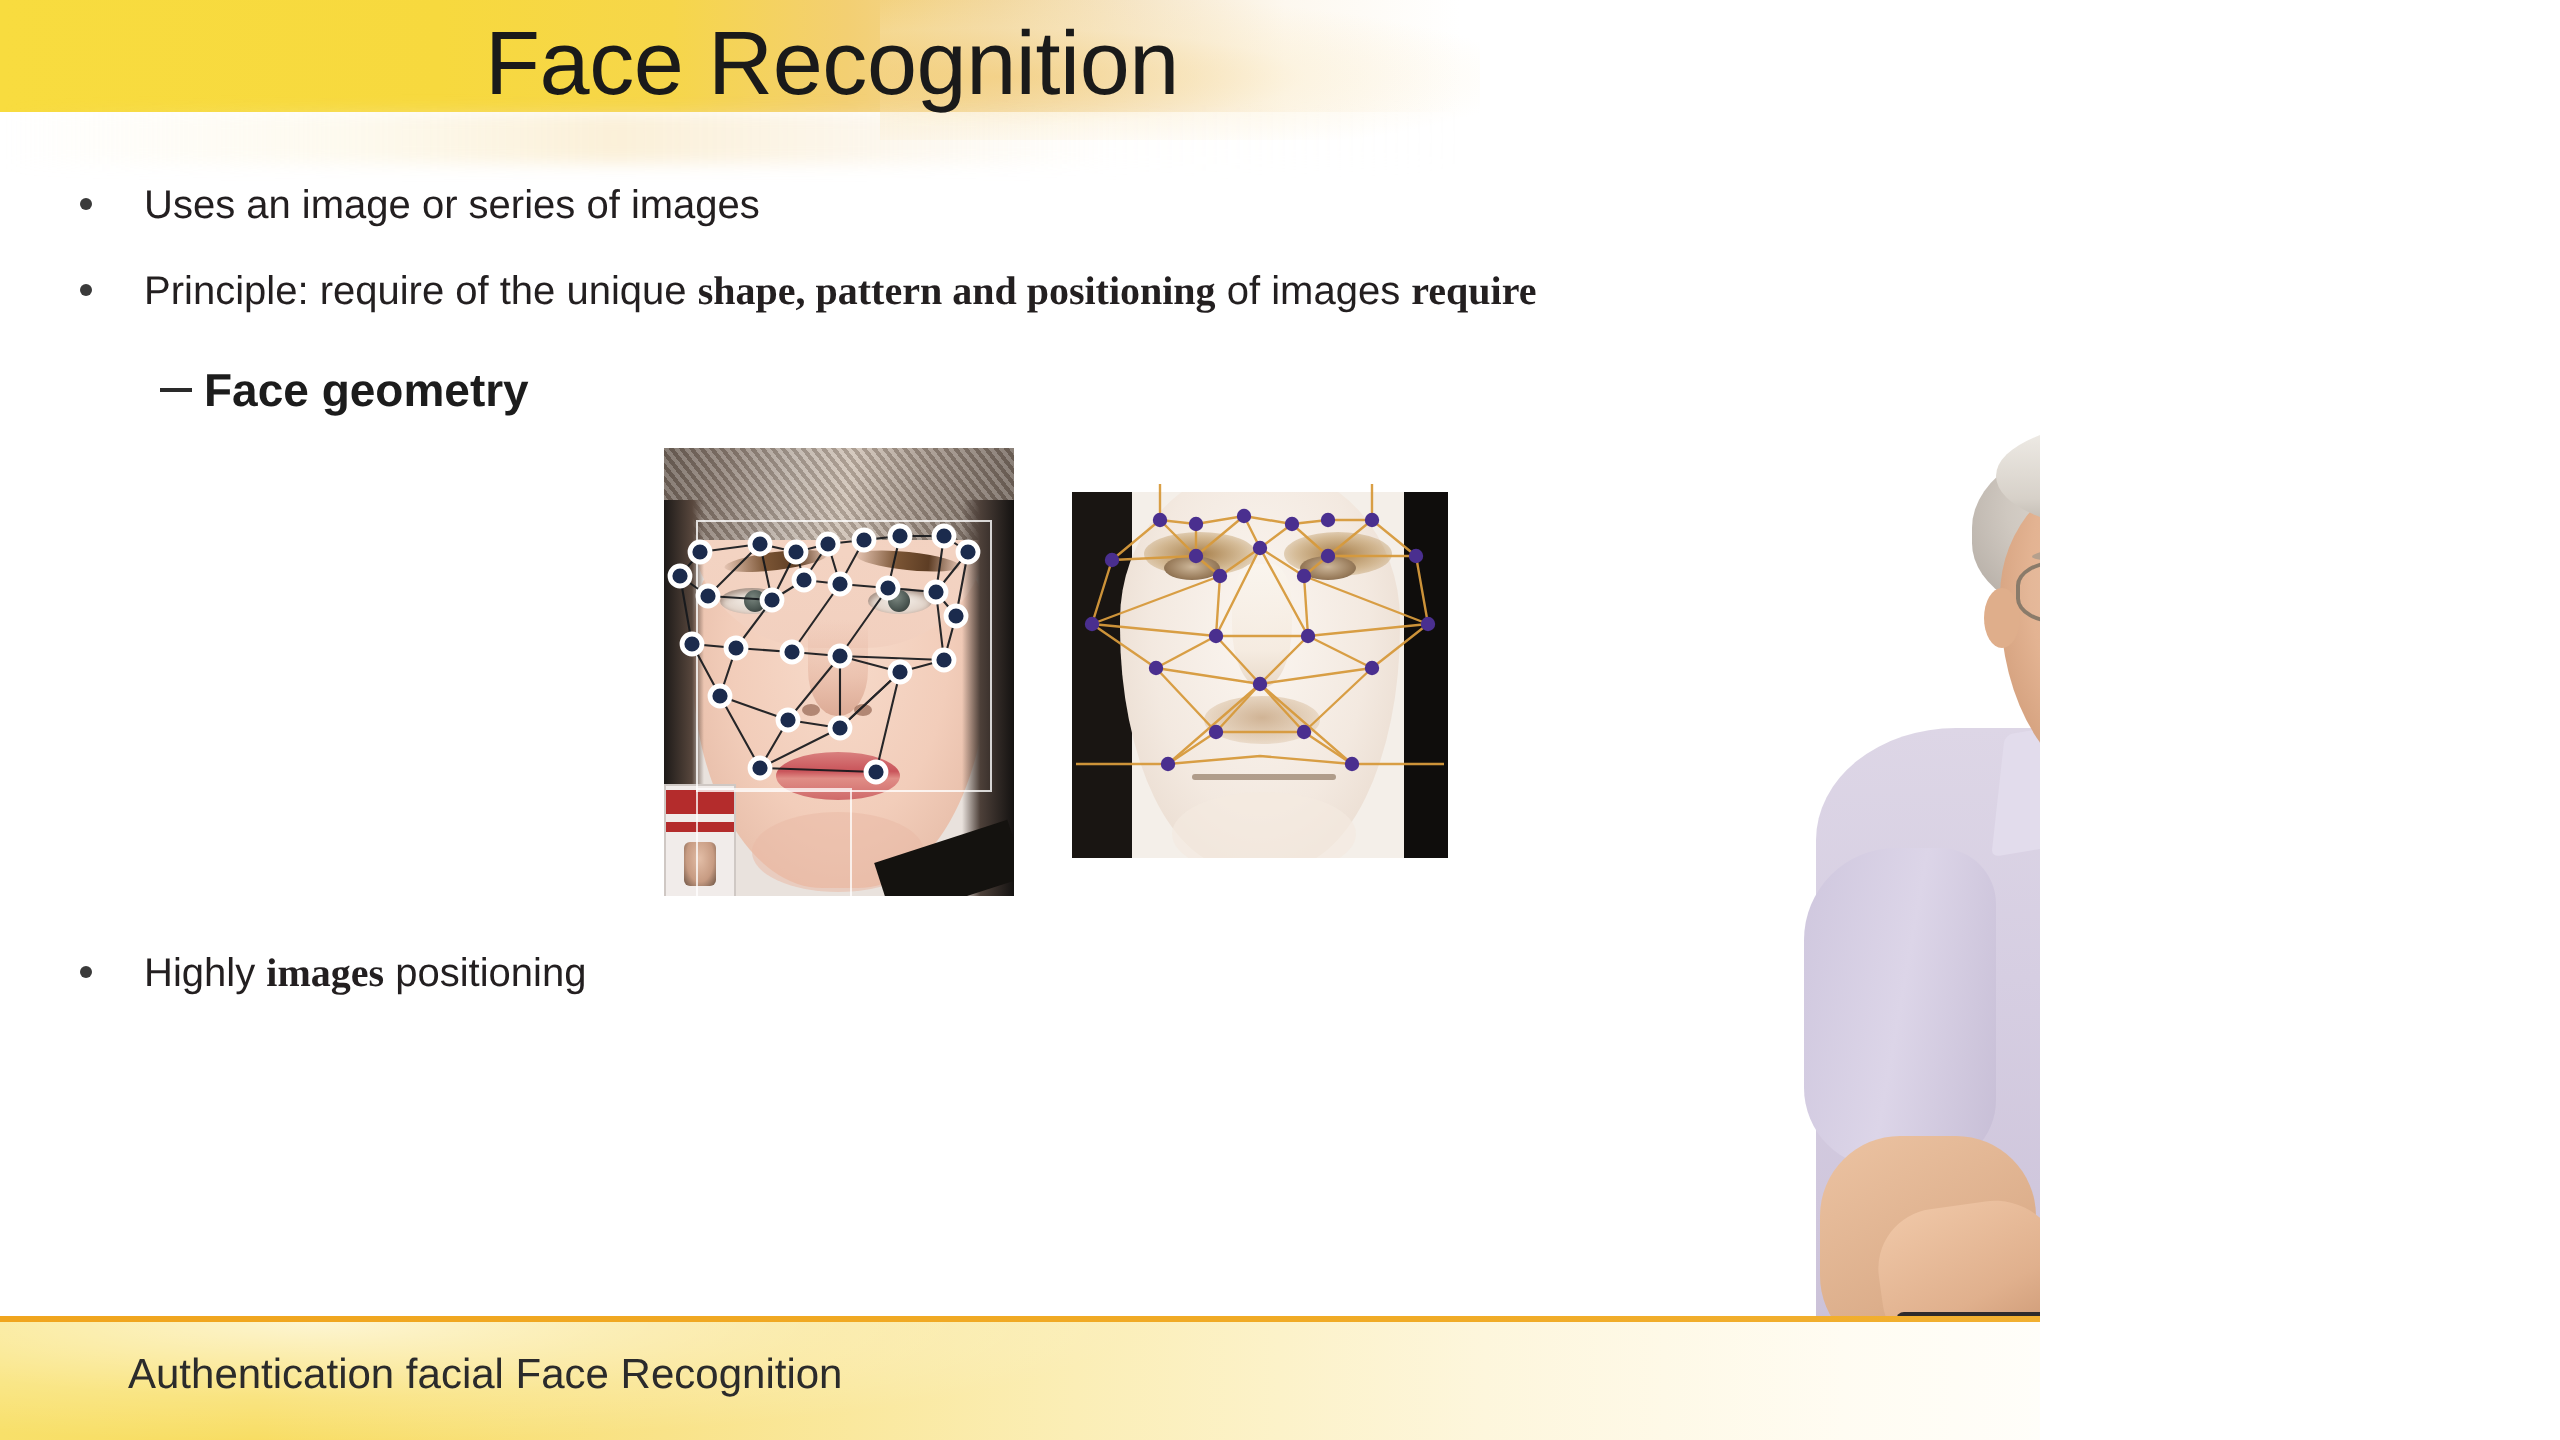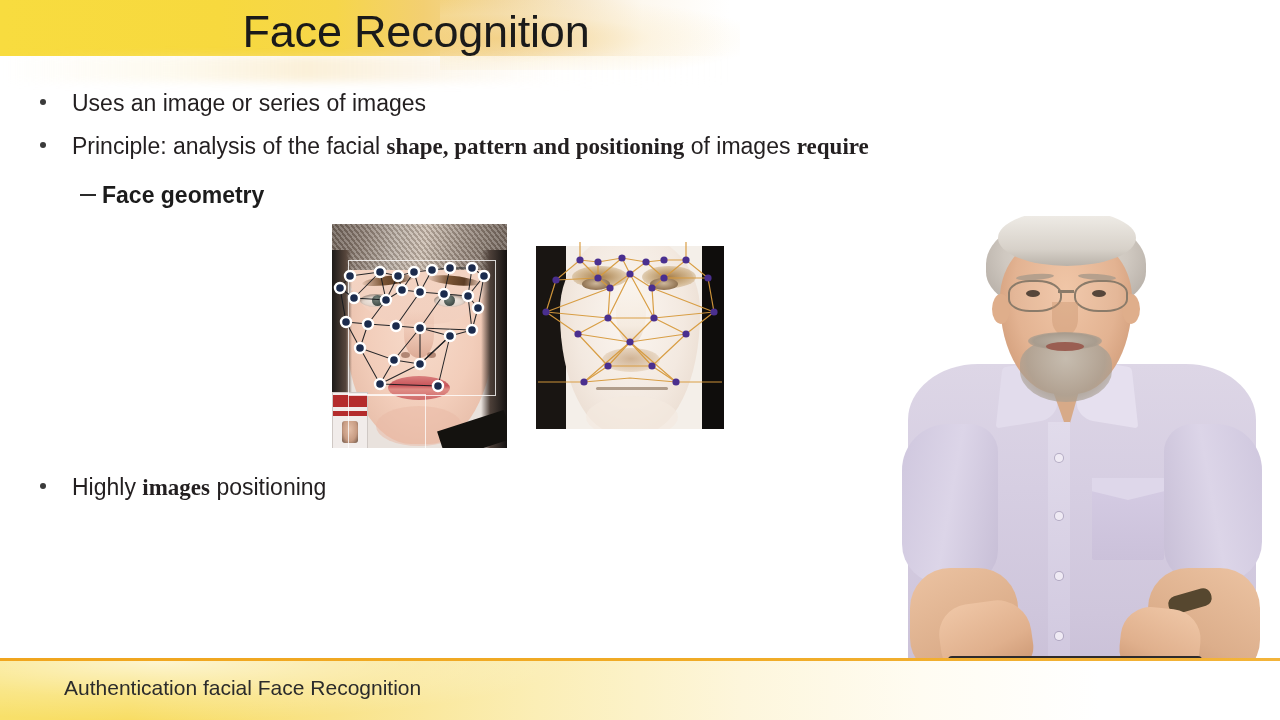--- a/index.html
+++ b/index.html
@@ -1,34 +1,34 @@
 <!DOCTYPE html>
 <html><head>
 <meta charset="utf-8">
 <style>
   html,body{margin:0;padding:0;background:#fff;}
   body{width:1280px;height:720px;overflow:hidden;font-family:"Liberation Sans",sans-serif;}
-  #slide{position:relative;width:1280px;height:720px;background:#ffffff;overflow:hidden;}
+  #slide{position:relative;width:1020px;height:720px;background:#ffffff;overflow:hidden;}
 
   
   .top-band{position:absolute;left:0;top:0;width:730px;height:56px;
     background:linear-gradient(90deg,#f8dc3f 0%,#f7d93e 30%,#f6d64a 46%,#f3cf72 58%,#f2d79d 68%,#f6e6c8 78%,#fdf8ef 88%,#ffffff 100%);}
   .top-band-fade{position:absolute;left:0;top:56px;width:730px;height:26px;
     background:linear-gradient(90deg,rgba(255,255,255,0) 0%,rgba(250,238,200,.30) 24%,rgba(246,222,170,.45) 42%,rgba(247,229,196,.35) 58%,rgba(255,252,246,.12) 76%,rgba(255,255,255,0) 100%);
     filter:blur(4px);}
   .top-band-glow{position:absolute;left:440px;top:0;width:300px;height:70px;
     background:radial-gradient(ellipse at 20% 55%,rgba(244,205,120,.55) 0%,rgba(250,232,190,.30) 45%,rgba(255,255,255,0) 78%);}
   #slide-title{position:absolute;left:0;top:6px;width:832px;text-align:center;
     font-family:"Liberation Sans",sans-serif;font-size:45px;font-weight:400;color:#1a1a1a;
     letter-spacing:-0.2px;line-height:52px;white-space:nowrap;}
 
   
   .bullets{position:absolute;left:0;top:82px;width:880px;}
   .bullet{position:relative;padding-left:72px;margin-bottom:12px;
-    font-size:23px;line-height:31px;color:#231f20;font-weight:400;}
+    font-size:20px;line-height:31px;color:#231f20;font-weight:400;}
   .bullet .dot{position:absolute;left:40px;top:11px;width:6px;height:6px;border-radius:50%;background:#3a3a3a;}
   .bullet b{font-weight:700;font-family:Liberation Serif, serif;}
   .bullet.b1{margin-top:6px;}
   .subbullet{position:relative;padding-left:102px;margin-top:18px;
     font-size:23px;line-height:30px;color:#1c1c1c;font-weight:700;}
   .subbullet .dash{position:absolute;left:80px;top:14px;width:16px;height:2px;background:#2a2a2a;}
 
   .bullets-lower{position:absolute;left:0;top:472px;width:880px;}
 
   
@@ -171,21 +171,21 @@
 
   <div class="bullets" data-name="bullet-list-top">
 
     <div class="bullet b1" data-name="list-item">
       <span class="dot" data-name="bullet-dot-icon"></span>
       <span data-name="list-item-label">Uses an image or series of images</span>
     </div>
 
     <div class="bullet" data-name="list-item">
       <span class="dot" data-name="bullet-dot-icon"></span>
-      <span data-name="list-item-label"><span>Principle: analysis of the facial </span><b>shape, pattern and positioning</b><span> of images </span><b>require</b></span>
+      <span data-name="list-item-label"><span>Principle: require of the unique </span><b>shape, pattern and positioning</b><span> of images </span><b>require</b></span>
     </div>
 
     <div class="subbullet" data-name="sub-list-item">
       <span class="dash" data-name="dash-marker-icon"></span>
       <span data-name="sub-list-item-label">Face geometry</span>
     </div>
   </div>
 
   <div class="face-a" data-name="figure-face-landmarks">
     <div class="fa-face" data-name="face-skin"></div>

